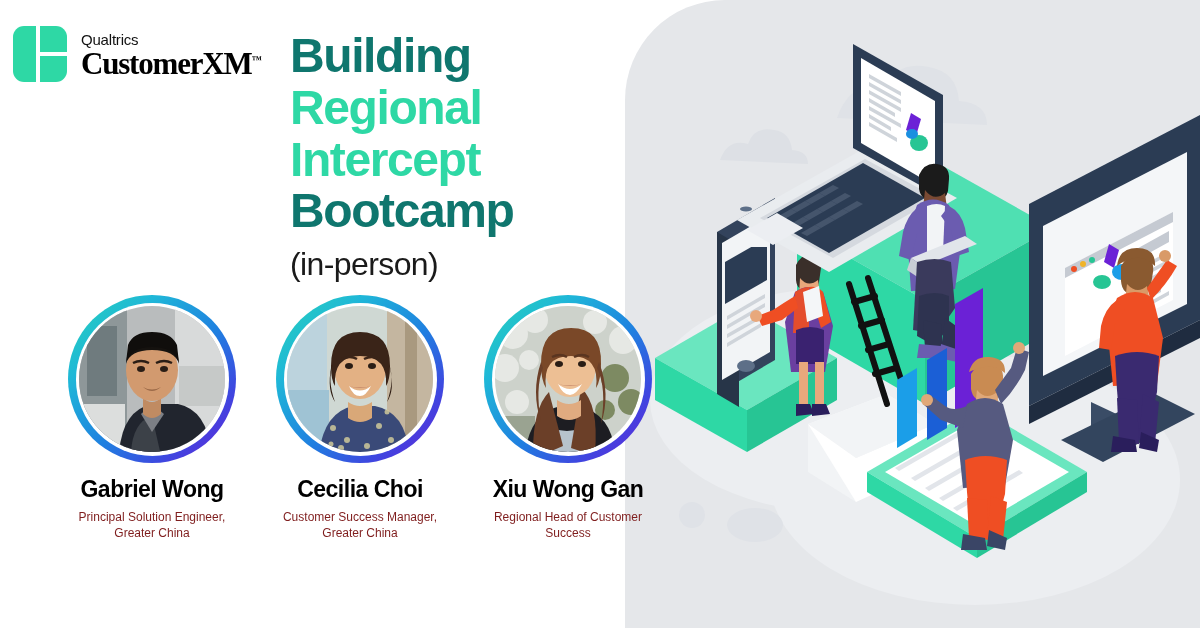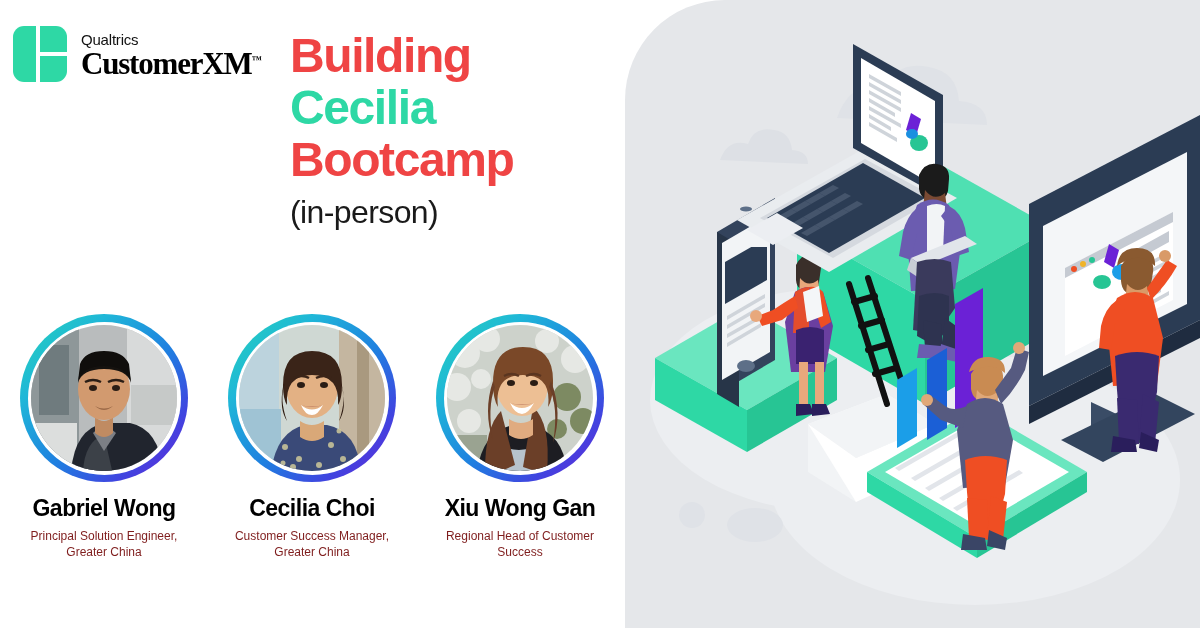--- a/index.html
+++ b/index.html
@@ -98,40 +98,41 @@
     position: absolute;
     left: 290px;
     top: 30px;
     width: 320px;
   }
   .headline .hl {
     font-size: 48px;
     font-weight: bold;
     line-height: 1.08;
     letter-spacing: -1.4px;
-    color: #ef4444;
+    color: #0f766e;
     margin: 0;
     white-space: nowrap;
   }
   .headline .hl.accent { color: #2ed8a5; }
   .headline .sub {
     font-size: 32px;
     font-weight: 400;
     color: #1a1a1a;
     letter-spacing: -0.6px;
     margin-top: 9px;
   }
 
   
   .speakers {
     position: absolute;
     left: 0;
-    top: 314px;
+    top: 295px;
     width: 625px;
     display: flex;
+    padding-left: 48px;
   }
   .speaker {
     width: 208px;
     display: flex;
     flex-direction: column;
     align-items: center;
   }
   .avatar-ring {
     width: 168px;
     height: 168px;
@@ -407,21 +408,22 @@
       <span class="bm-bot"></span>
     </div>
     <div class="brand-words">
       <span class="brand-small">Qualtrics</span>
       <span class="brand-big"><span>CustomerXM</span><span class="brand-tm">™</span></span>
     </div>
   </div>
 
   <div class="headline">
     <div class="hl">Building</div>
-    <div class="hl accent">Cecilia</div>
+    <div class="hl accent">Regional</div>
+    <div class="hl accent">Intercept</div>
     <div class="hl">Bootcamp</div>
     <div class="sub">(in-person)</div>
   </div>
 
   <div class="speakers">
 
     <div class="speaker">
       <div class="avatar-ring">
         <div class="avatar-inner">
           <div class="avatar-photo">

